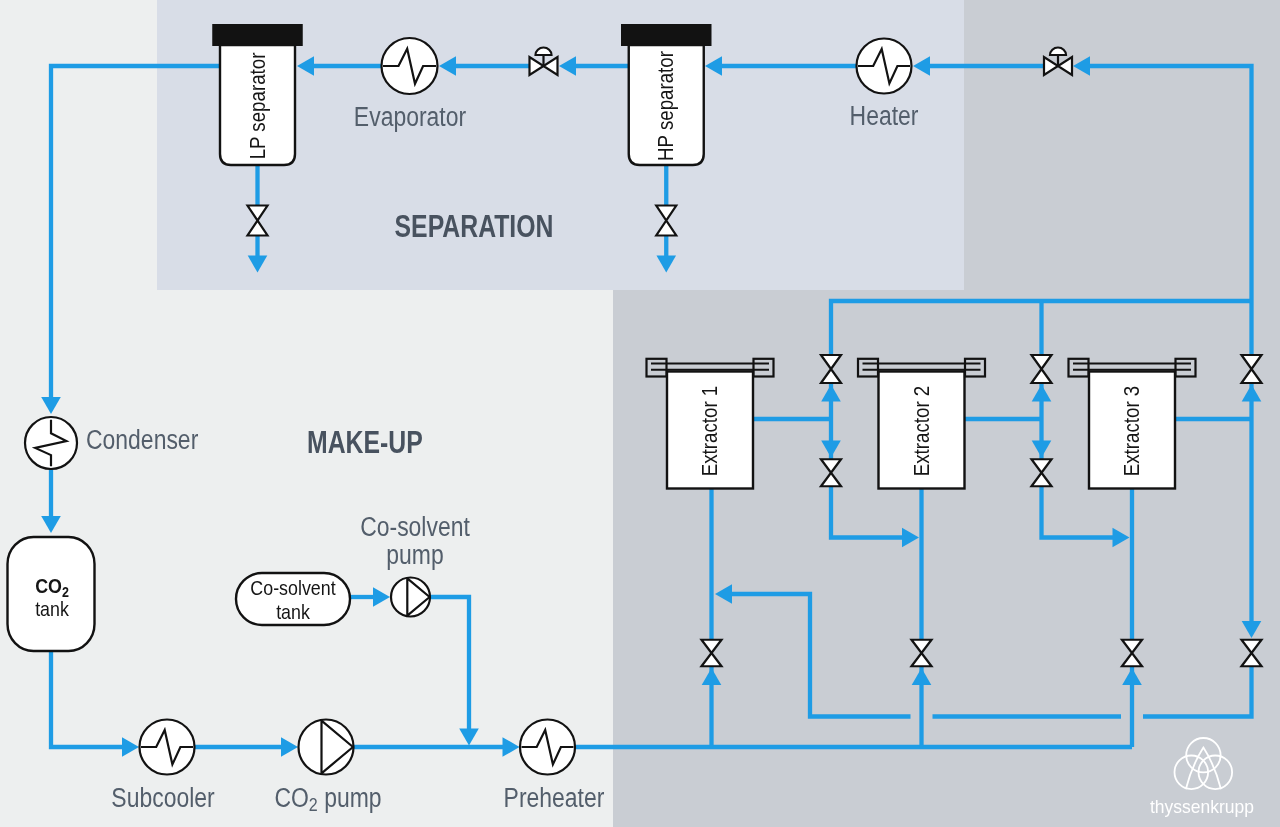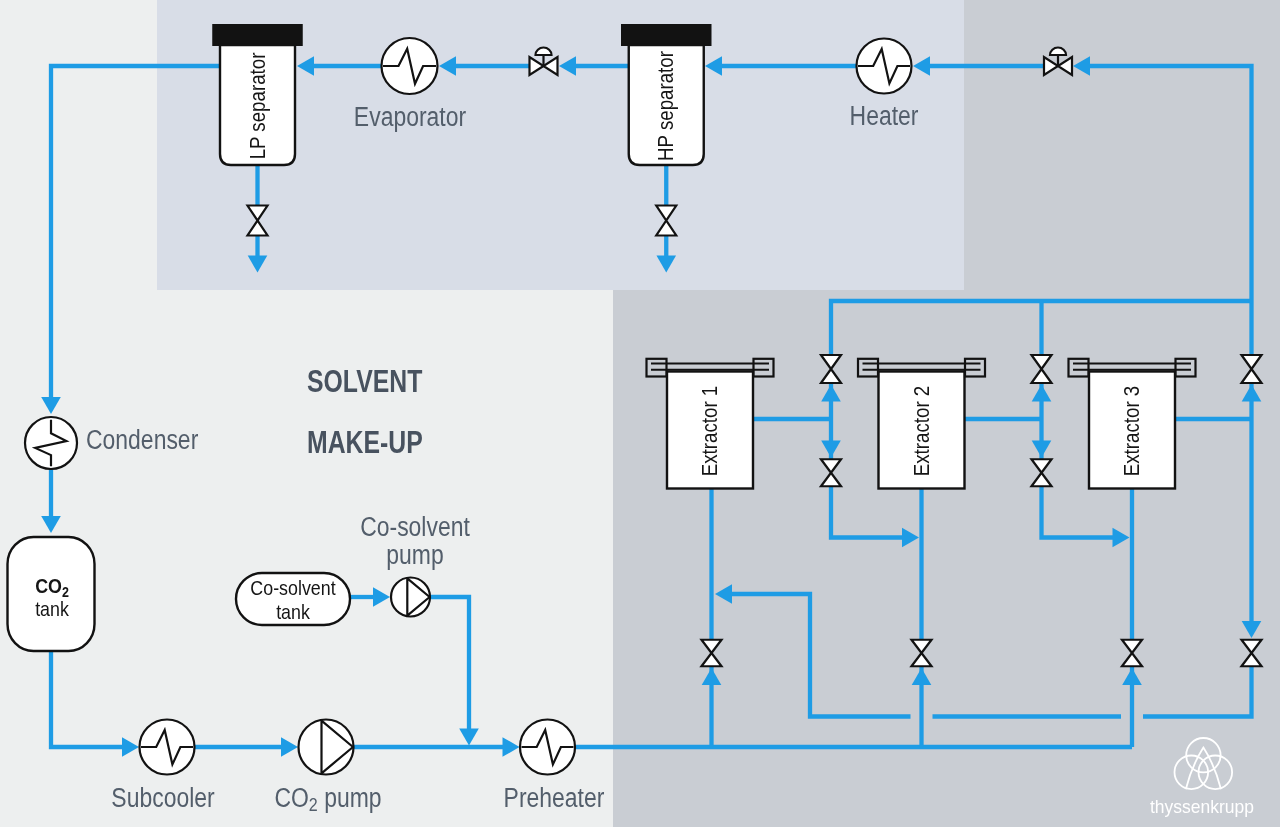--- a/index.html
+++ b/index.html
@@ -197,21 +197,21 @@
 <path class="sym" d="M 1241.5 639.75 L 1261.5 639.75 L 1241.5 666.25 L 1261.5 666.25 Z"></path>
 </g>
 <g class="logo">
 <circle cx="1203.4" cy="755.2" r="17.2"></circle>
 <circle cx="1191.3" cy="772.3" r="16.8"></circle>
 <circle cx="1215.3" cy="772.3" r="16.8"></circle>
 <path d="M 1185.8 789.3 Q 1191.6 766 1203.4 747.6 Q 1215.2 766 1221 789.3"></path>
 </g>
   </svg>
 
-  <div class="lbl section lbl-left" style="left:307px; top:381.5px;"><span>SOLVENT</span></div>
+  <div class="lbl section" style="left:473.5px; top:227px;"><span>SEPARATION</span></div>
   <div class="lbl section lbl-left" style="left:307px; top:443px;"><span>MAKE-UP</span></div>
 
   <div class="lbl equip" style="left:409.5px; top:117px;"><span>Evaporator</span></div>
   <div class="lbl equip" style="left:884px; top:116px;"><span>Heater</span></div>
   <div class="lbl equip lbl-left" style="left:86px; top:440px;text-align:right;"><span>Condenser</span></div>
   <div class="lbl equip" style="left:163px; top:797.5px;"><span>Subcooler</span></div>
   <div class="lbl equip" style="left:328px; top:797.5px;"><span><span>CO</span><sub class="s2">2</sub><span> pump</span></span></div>
   <div class="lbl equip" style="left:554px; top:797.5px;"><span>Preheater</span></div>
   <div class="lbl equip" style="left:414.5px; top:527px;"><span>Co-solvent</span></div>
   <div class="lbl equip" style="left:414.5px; top:555px;"><span>pump</span></div>

